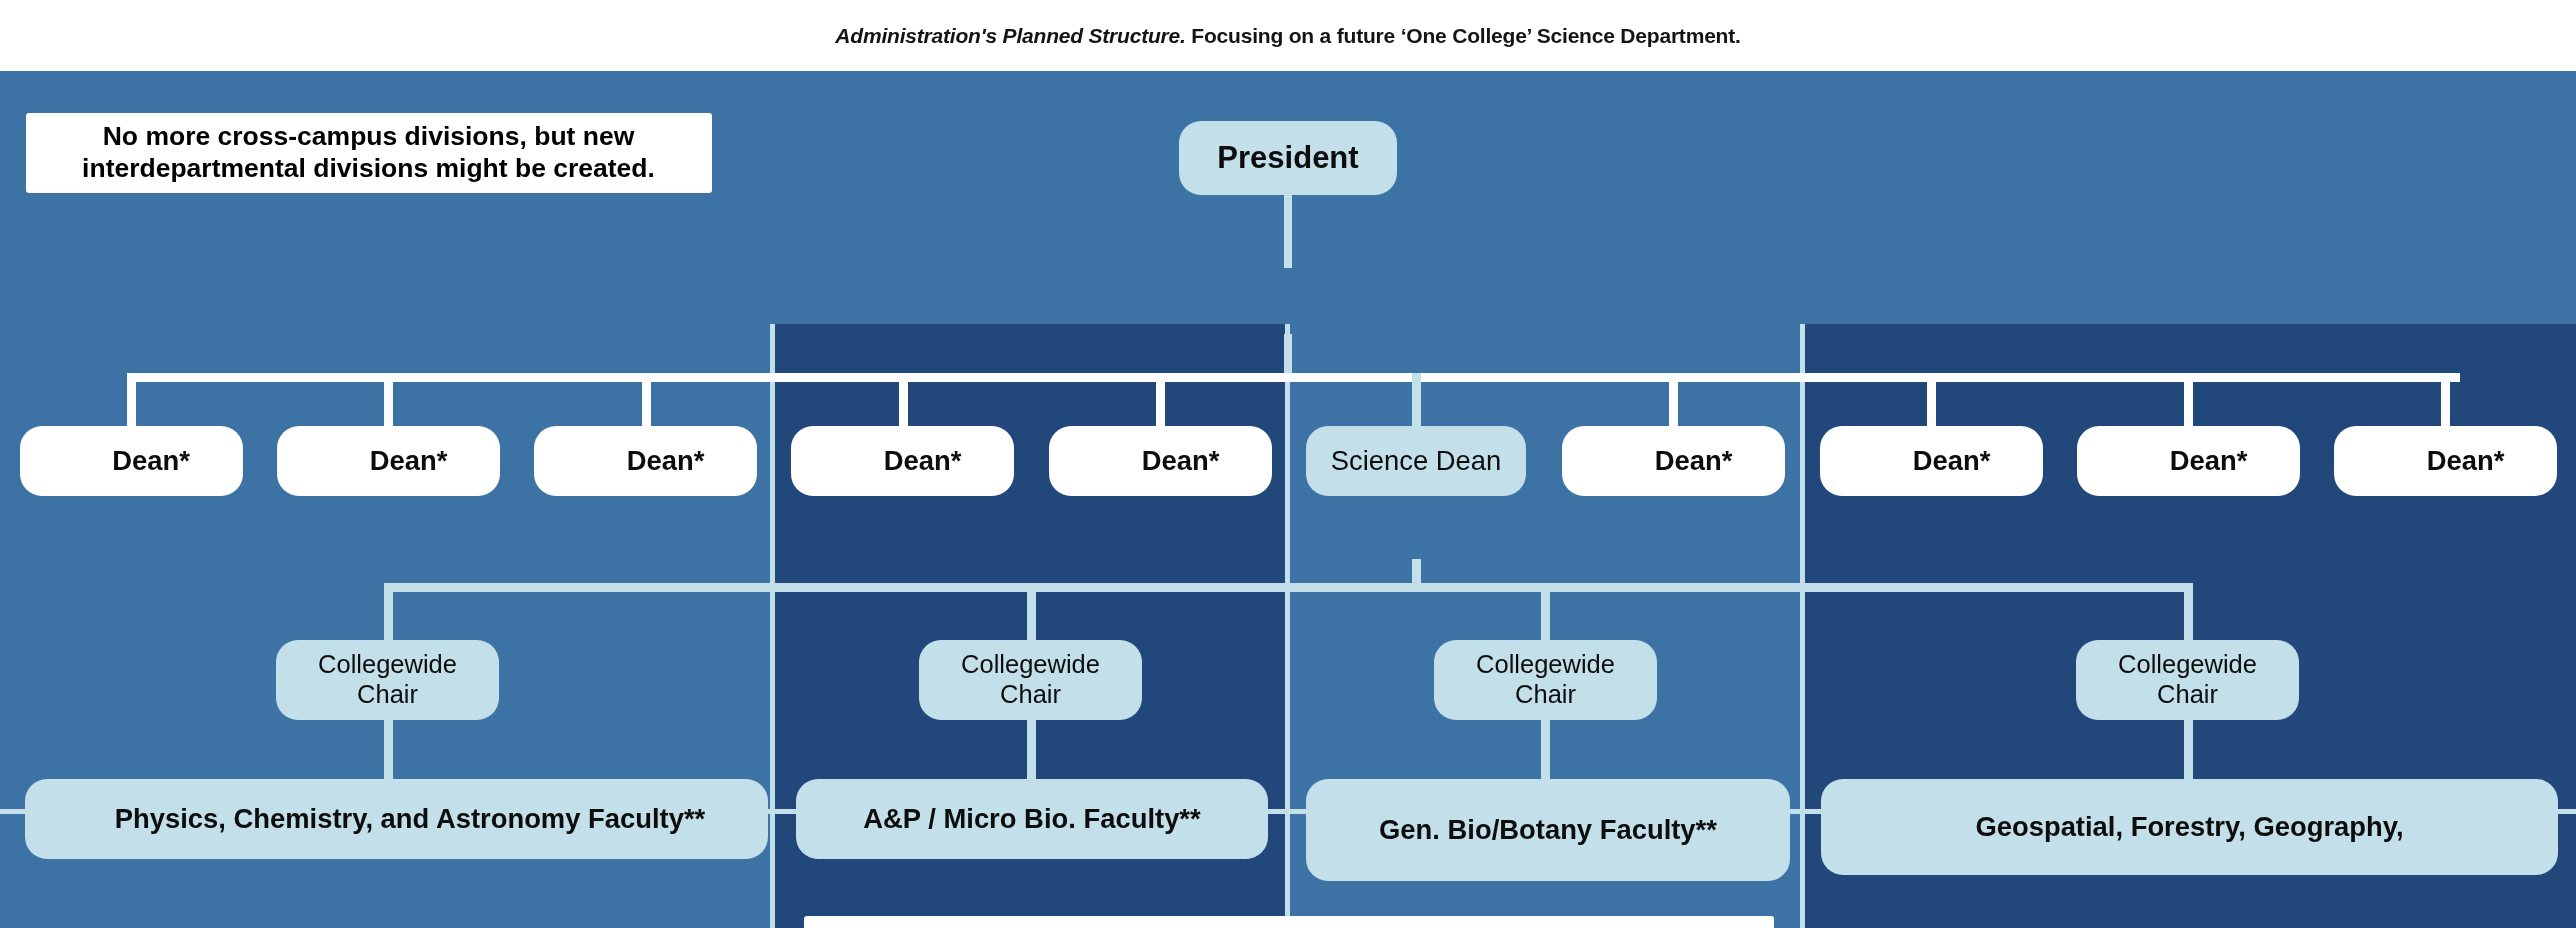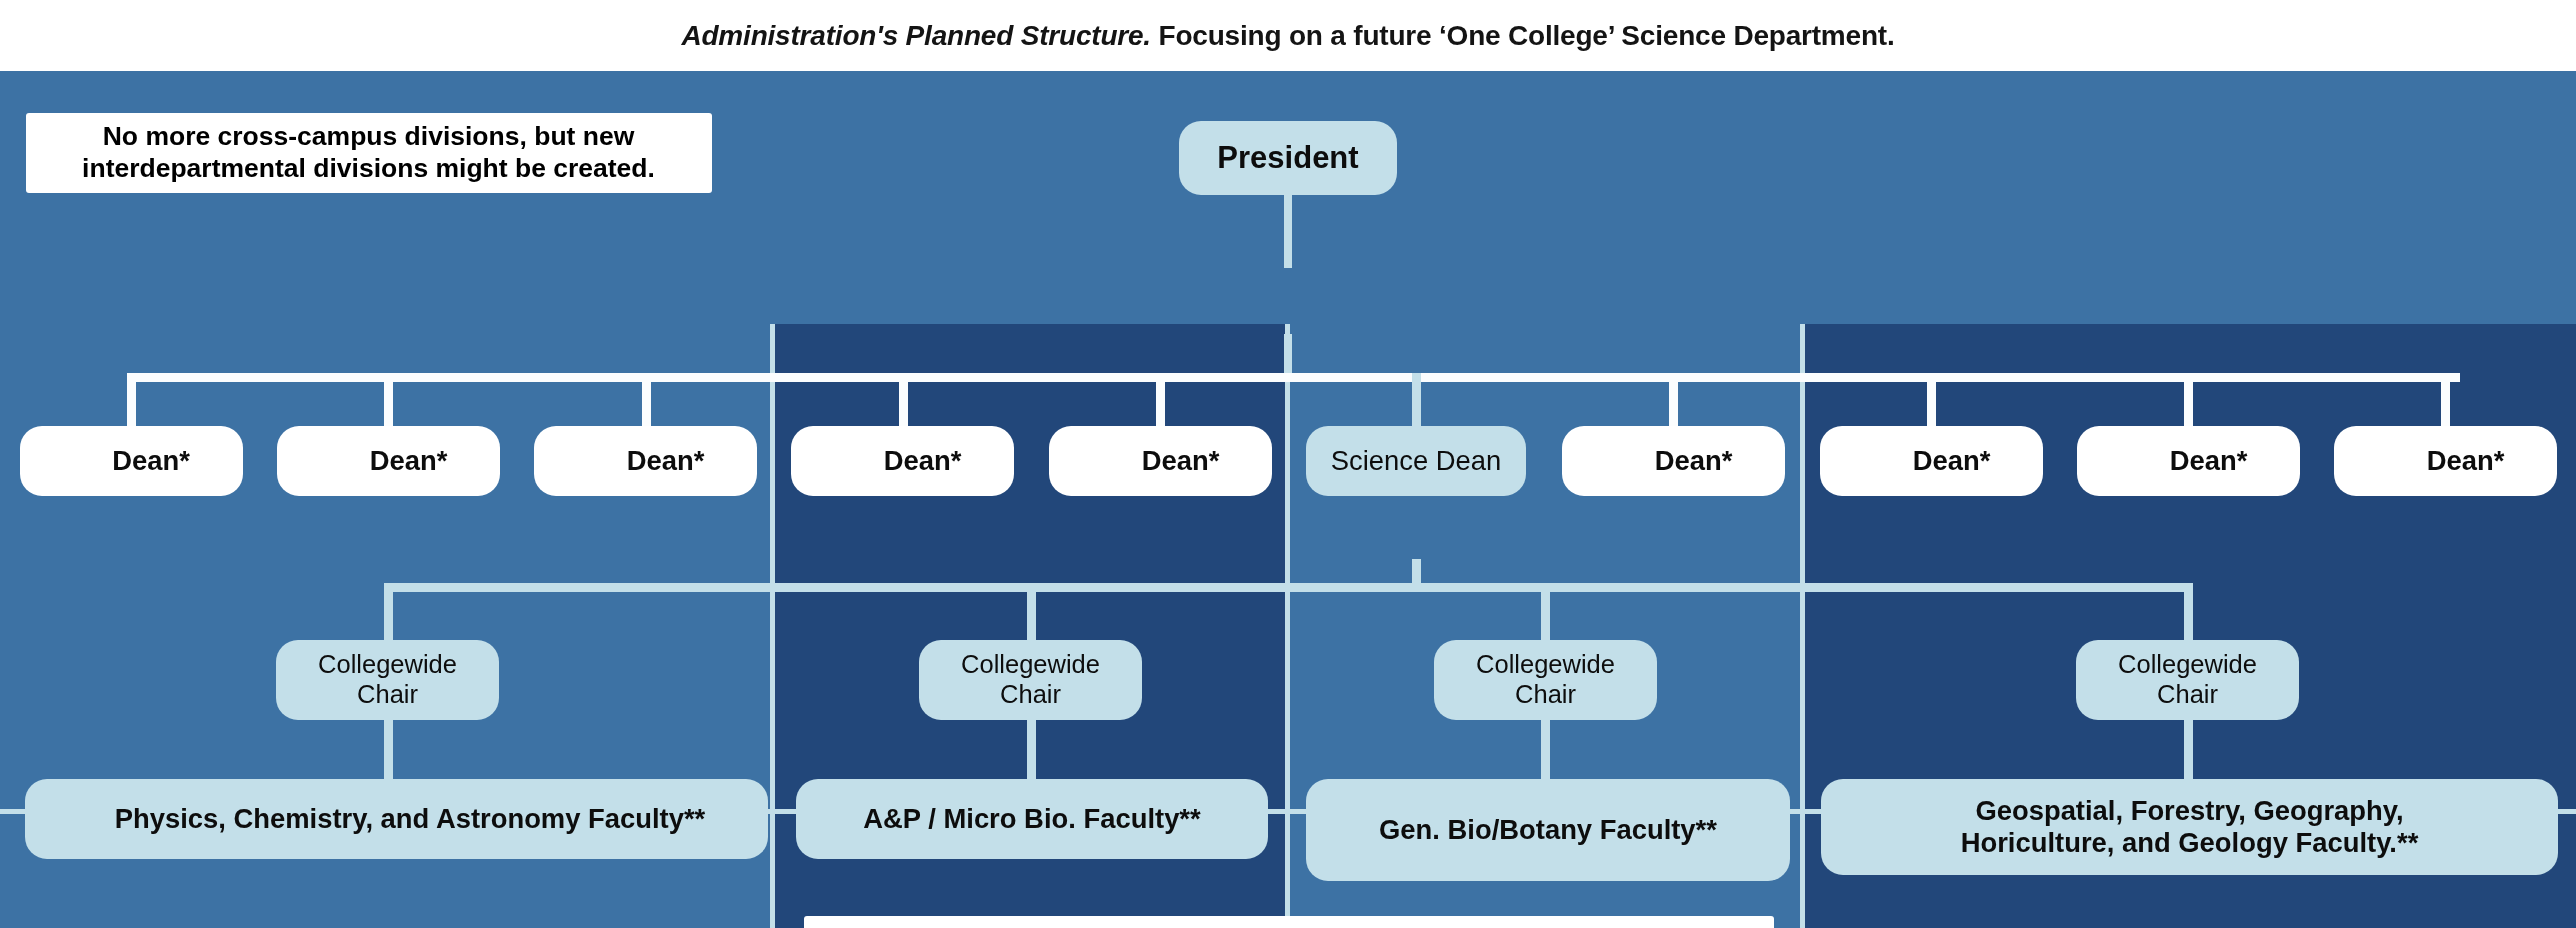--- a/index.html
+++ b/index.html
@@ -11,21 +11,21 @@
   }
   #root{position:relative;width:2576px;height:928px;}
 
   
   .title-strip{
     position:absolute;left:0;top:0;width:2576px;height:71px;
     background:#ffffff;
     display:flex;align-items:center;justify-content:center;
   }
   .title-text{
-    font-size:28px;font-weight:bold;color:#141414;
+    font-size:21px;font-weight:bold;color:#141414;
     letter-spacing:-0.2px;white-space:nowrap;
   }
   .title-text .em{font-style:italic;}
 
   
   .canvas{
     position:absolute;left:0;top:71px;width:2576px;height:858px;
     background:#3d72a4;
     overflow:hidden;
   }
@@ -159,21 +159,20 @@
       <span>Physics, Chemistry, and Astronomy Faculty**</span>
     </div>
     <div class="node light n-fac" style="left:796px;top:708px;width:472px;height:80px;flex-direction:column;align-items:center;">
       <span>A&amp;P / Micro Bio. Faculty**</span>
     </div>
     <div class="node light n-fac" style="left:1306px;top:708px;width:484px;height:102px;flex-direction:column;">
       <span>Gen. Bio/Botany Faculty**</span>
     </div>
     <div class="node light n-fac" style="left:1821px;top:708px;width:737px;height:96px;flex-direction:column;">
       <span>Geospatial, Forestry, Geography,</span>
-      <span>Horiculture, and Geology Faculty.**</span>
     </div>
 
     <div class="callout callout-top" style="left:25.5px;top:42px;width:686px;height:80px;">No more cross-campus divisions, but new interdepartmental divisions might be created.</div>
 
     <div class="callout callout-bottom" style="left:804px;top:845px;width:970px;height:47px;">Divisions made between disciplines, rather than between campuses.</div>
 
   </div>
 </div>
 
 

